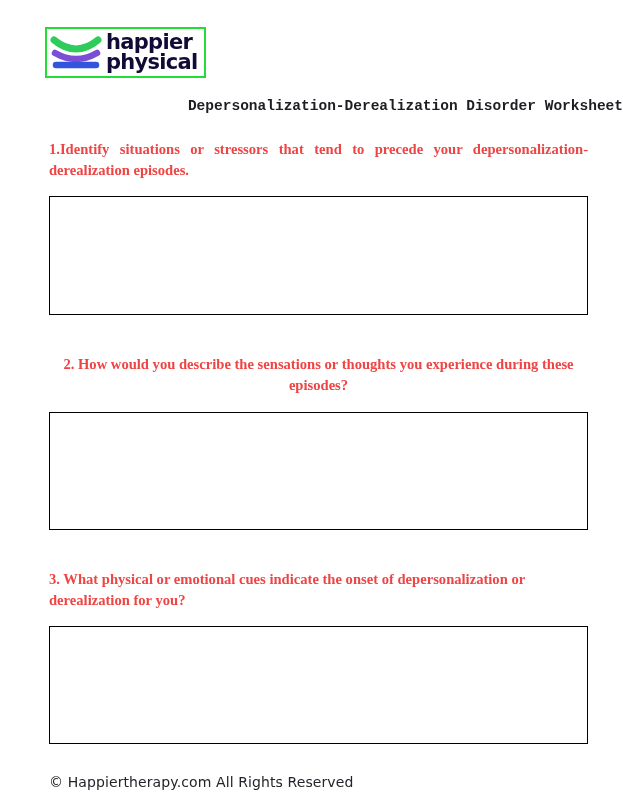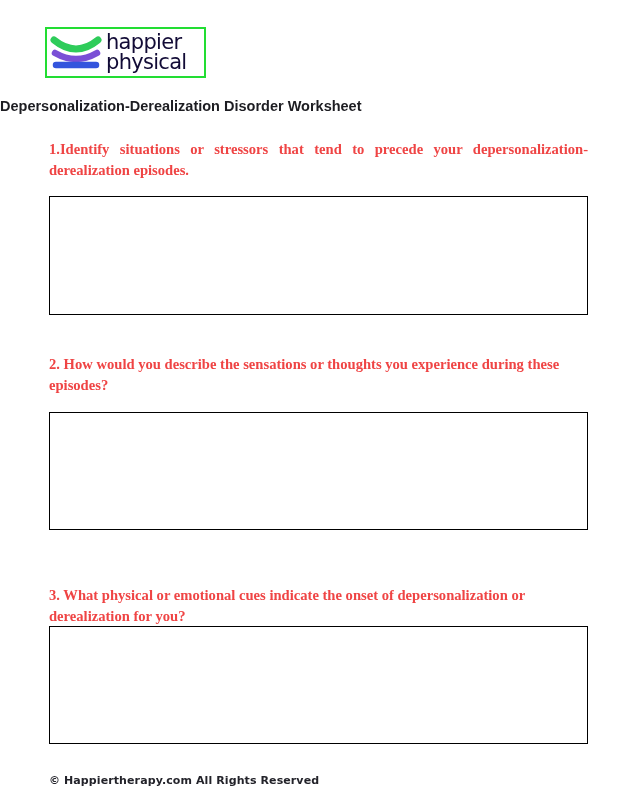--- a/index.html
+++ b/index.html
@@ -44,76 +44,76 @@
     flex: 0 0 auto;
     position: relative;
   }
   .logo-wordmark {
     margin-left: 4px;
     display: flex;
     flex-direction: column;
     justify-content: center;
     line-height: 0.92;
     font-family: "DejaVu Sans", sans-serif;
-    font-weight: 400;
+    font-weight: 700;
     font-size: 21px;
     letter-spacing: -0.7px;
     color: #120b36;
   }
   .logo-wordmark span { display: block; }
 
   
   .worksheet-title {
     position: absolute;
     left: 0;
     top: 98px;
     width: 623px;
-    text-align: left;
-    font-family: Liberation Sans, sans-serif;
+    text-align: right;
+    font-family: Liberation Mono, monospace;
     font-weight: bold;
     font-size: 14.5px;
     color: #1d1d22;
   }
 
   
   .question {
     position: absolute;
     left: 49px;
     width: 539px;
     font-family: "Liberation Serif", serif;
     font-weight: bold;
     font-size: 14.6px;
     line-height: 1.42;
     color: #ef4444;
   }
   .q1 { top: 139px; text-align: justify; }
-  .q2 { top: 354px; text-align: left; }
-  .q3 { top: 569px; text-align: left; margin-top: 16px; }
+  .q2 { top: 354px; text-align: center; }
+  .q3 { top: 569px; text-align: left; }
 
   
   .answer-box {
     position: absolute;
     left: 49px;
     width: 539px;
     border: 1.5px solid #000000;
     background: #ffffff;
     box-sizing: border-box;
   }
   .box1 { top: 196px; height: 119px; }
   .box2 { top: 412px; height: 118px; }
   .box3 { top: 626px; height: 118px; }
 
   
   .footer {
     position: absolute;
     left: 49px;
     top: 774px;
     font-family: "DejaVu Sans", sans-serif;
-    font-size: 11px;
-    font-weight: 700;
+    font-size: 14px;
+    font-weight: 400;
     color: #23232a;
     letter-spacing: 0.1px;
   }
 </style>
 </head>
 <body>
 
 <div class="page">
 
   <div class="logo-box">

